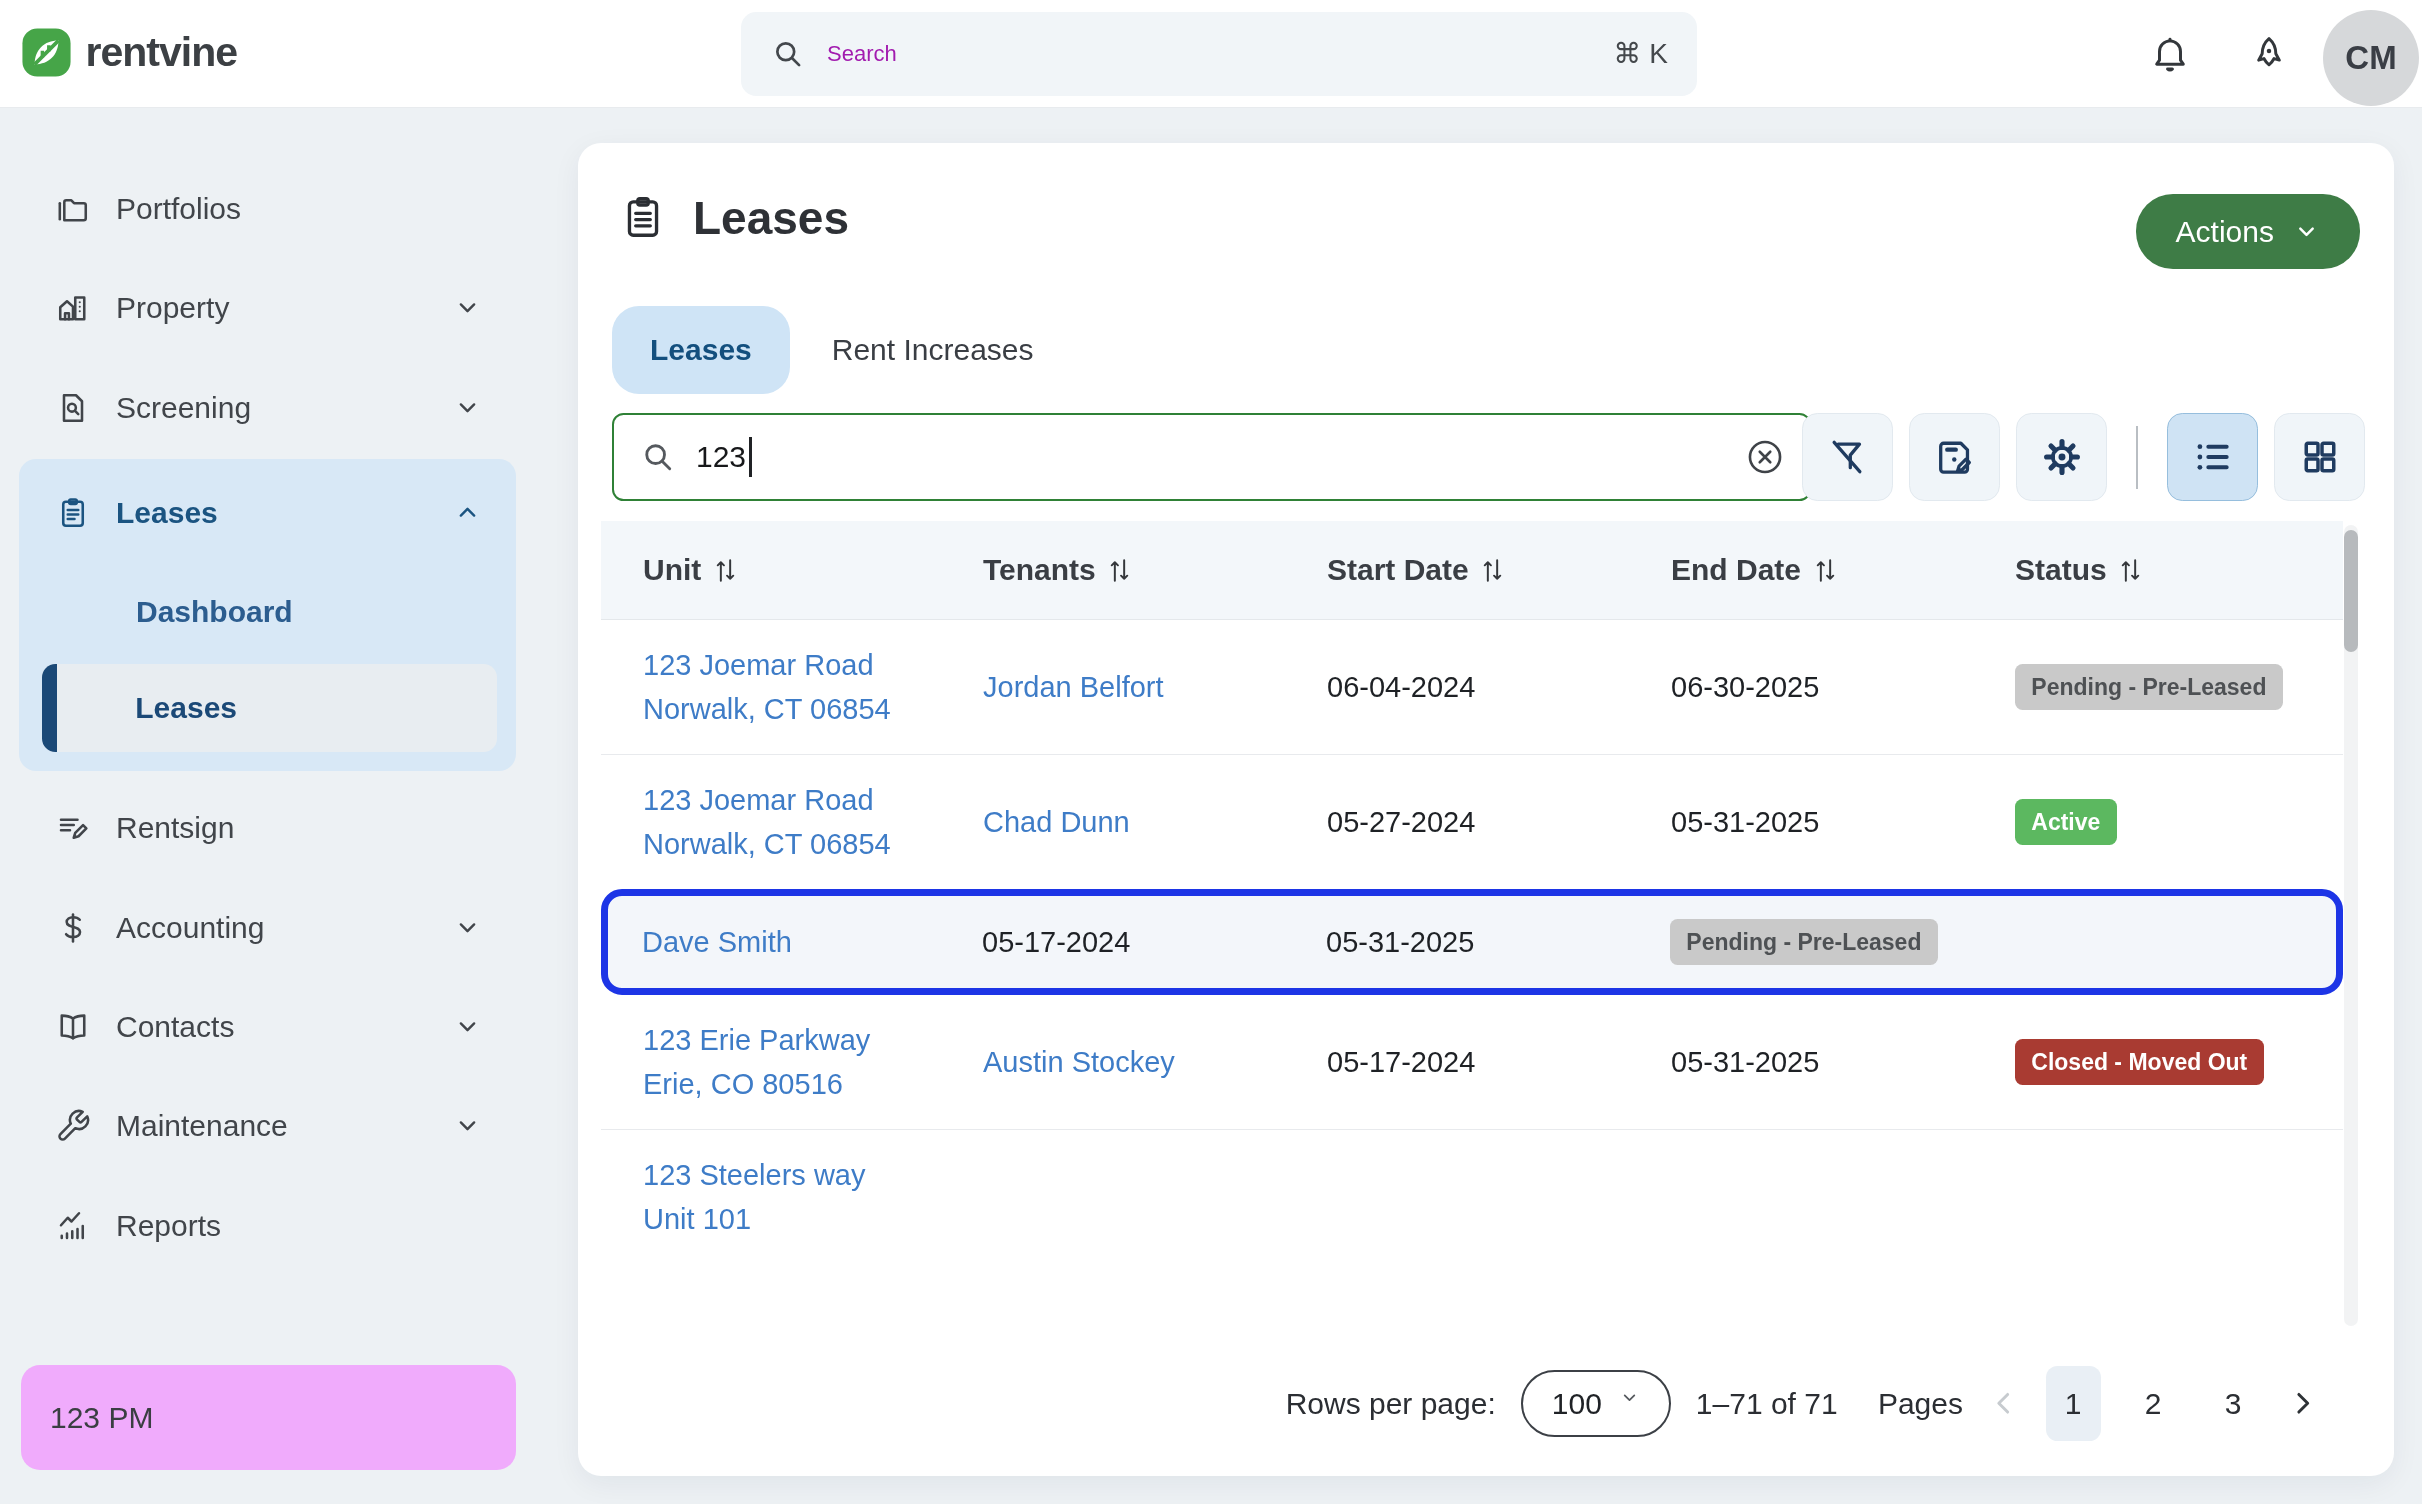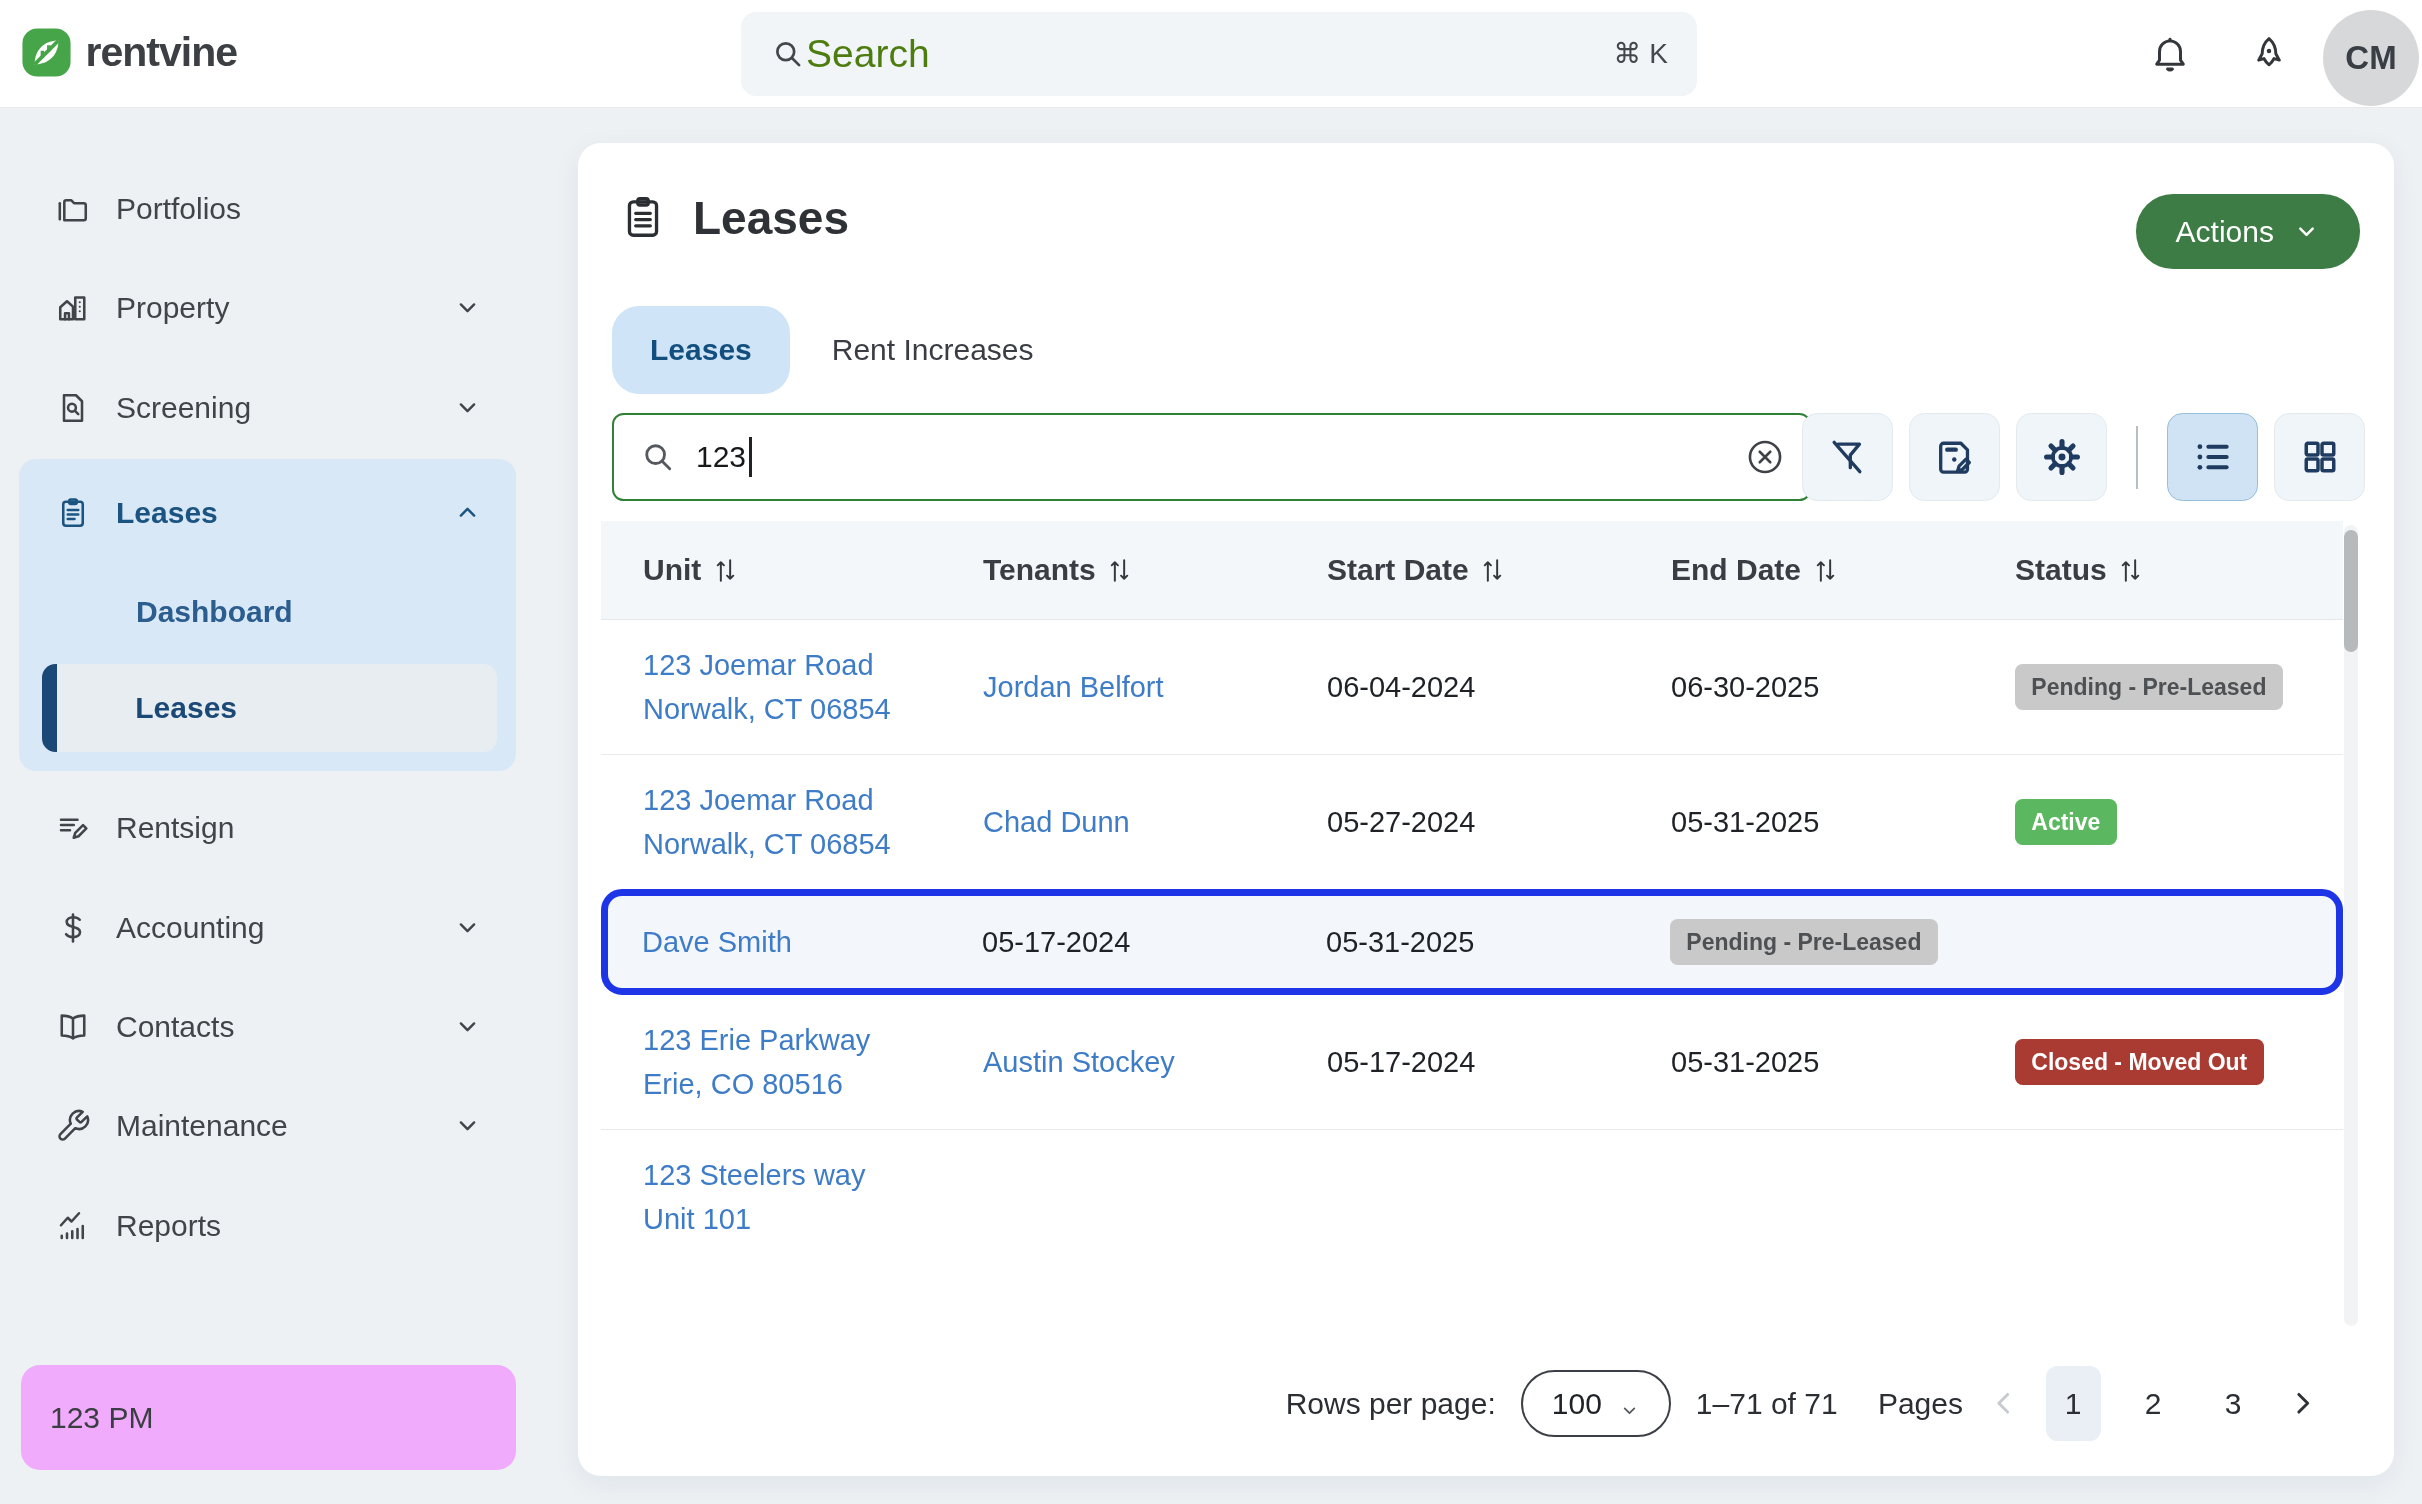--- a/index.html
+++ b/index.html
@@ -10,21 +10,21 @@
     -webkit-font-smoothing:antialiased;
   }
   .screen{position:relative;width:2422px;height:1505px;}
 
   
   #topbar{position:absolute;left:0;top:0;width:2422px;height:107px;background:#ffffff;border-bottom:1px solid #e8ebee;}
   #logo{position:absolute;left:19px;top:25px;display:flex;align-items:center;gap:11.5px;cursor:pointer;}
   #logo .logo-badge{width:55px;height:55px;}
   #logo .logo-text{font-size:41px;font-weight:600;color:#3c4044;letter-spacing:-1px;}
   #topbar-search{position:absolute;left:741px;top:11.5px;width:956px;height:84px;background:#f1f5f8;border-radius:15.3px;display:flex;align-items:center;padding:0 29px;box-sizing:border-box;cursor:text;}
-  #topbar-search .ph{font-size:39px;color:#4d7c0f;flex:1;}
+  #topbar-search .ph{margin-left:21px;font-size:22px;color:#a21caf;flex:1;}
   #topbar-search .shortcut{font-size:28px;color:#44484c;}
   .top-ic{position:absolute;top:32.5px;width:42px;height:42px;cursor:pointer;}
   #avatar{position:absolute;left:2323px;top:9.6px;width:96px;height:96px;border-radius:50%;background:#d6d8da;display:flex;align-items:center;justify-content:center;font-size:33px;font-weight:700;color:#3a3e45;cursor:pointer;}
 
   
   #sidebar{position:absolute;left:0;top:107px;width:540px;height:1398px;}
   .side-item{position:absolute;left:19px;width:497px;height:61px;display:flex;align-items:center;cursor:pointer;}
   .side-item .s-icon{width:36px;height:36px;margin-left:36px;flex:0 0 36px;}
   .side-item .s-label{margin-left:25px;font-size:30px;color:#41454a;}
   .side-item .s-chev{margin-left:auto;margin-right:34px;width:29px;height:29px;}
@@ -77,21 +77,21 @@
   .badge{display:inline-block;padding:8.6px 16.3px;border-radius:7.6px;font-size:23px;font-weight:700;line-height:1.25;}
   .badge-pending{background:#c9c9c9;color:#4e5154;}
   .badge-active{background:#5cb860;color:#ffffff;}
   .badge-closed{background:#a93b32;color:#ffffff;}
   #table-scrollbar{position:absolute;left:1766px;top:382px;width:14.3px;height:801px;background:#f2f3f4;border-radius:7.6px;}
   #table-scrollbar .thumb{position:absolute;left:0;top:4.8px;width:14.3px;height:122px;background:#b7babd;border-radius:7.6px;cursor:grab;}
 
   
   #pager{position:absolute;left:0;right:0;top:1188px;height:145px;display:flex;align-items:center;justify-content:flex-end;padding-right:76px;gap:25px;}
   #pager .lbl{font-size:30px;color:#2b2e33;}
-  #rpp{display:flex;align-items:flex-end;gap:17px;border:2.9px solid #3c4046;border-radius:955px;padding:14.3px 29px;font-size:30px;color:#1f2226;cursor:pointer;}
+  #rpp{display:flex;align-items:flex-start;gap:17px;border:2.9px solid #3c4046;border-radius:955px;padding:14.3px 29px;font-size:30px;color:#1f2226;cursor:pointer;}
   #pager .range{font-size:30px;color:#2b2e33;}
   #pager .pages-lbl{font-size:30px;color:#2b2e33;margin-left:15.3px;}
   .pg-chev{width:32.5px;height:32.5px;cursor:pointer;}
   .page{width:55px;height:75px;display:flex;align-items:center;justify-content:center;font-size:30px;color:#2b2e33;border-radius:11.5px;cursor:pointer;}
   .page.current{background:#e9eff5;}
 
   svg{display:block;}
 </style>
 </head>
 <body>

